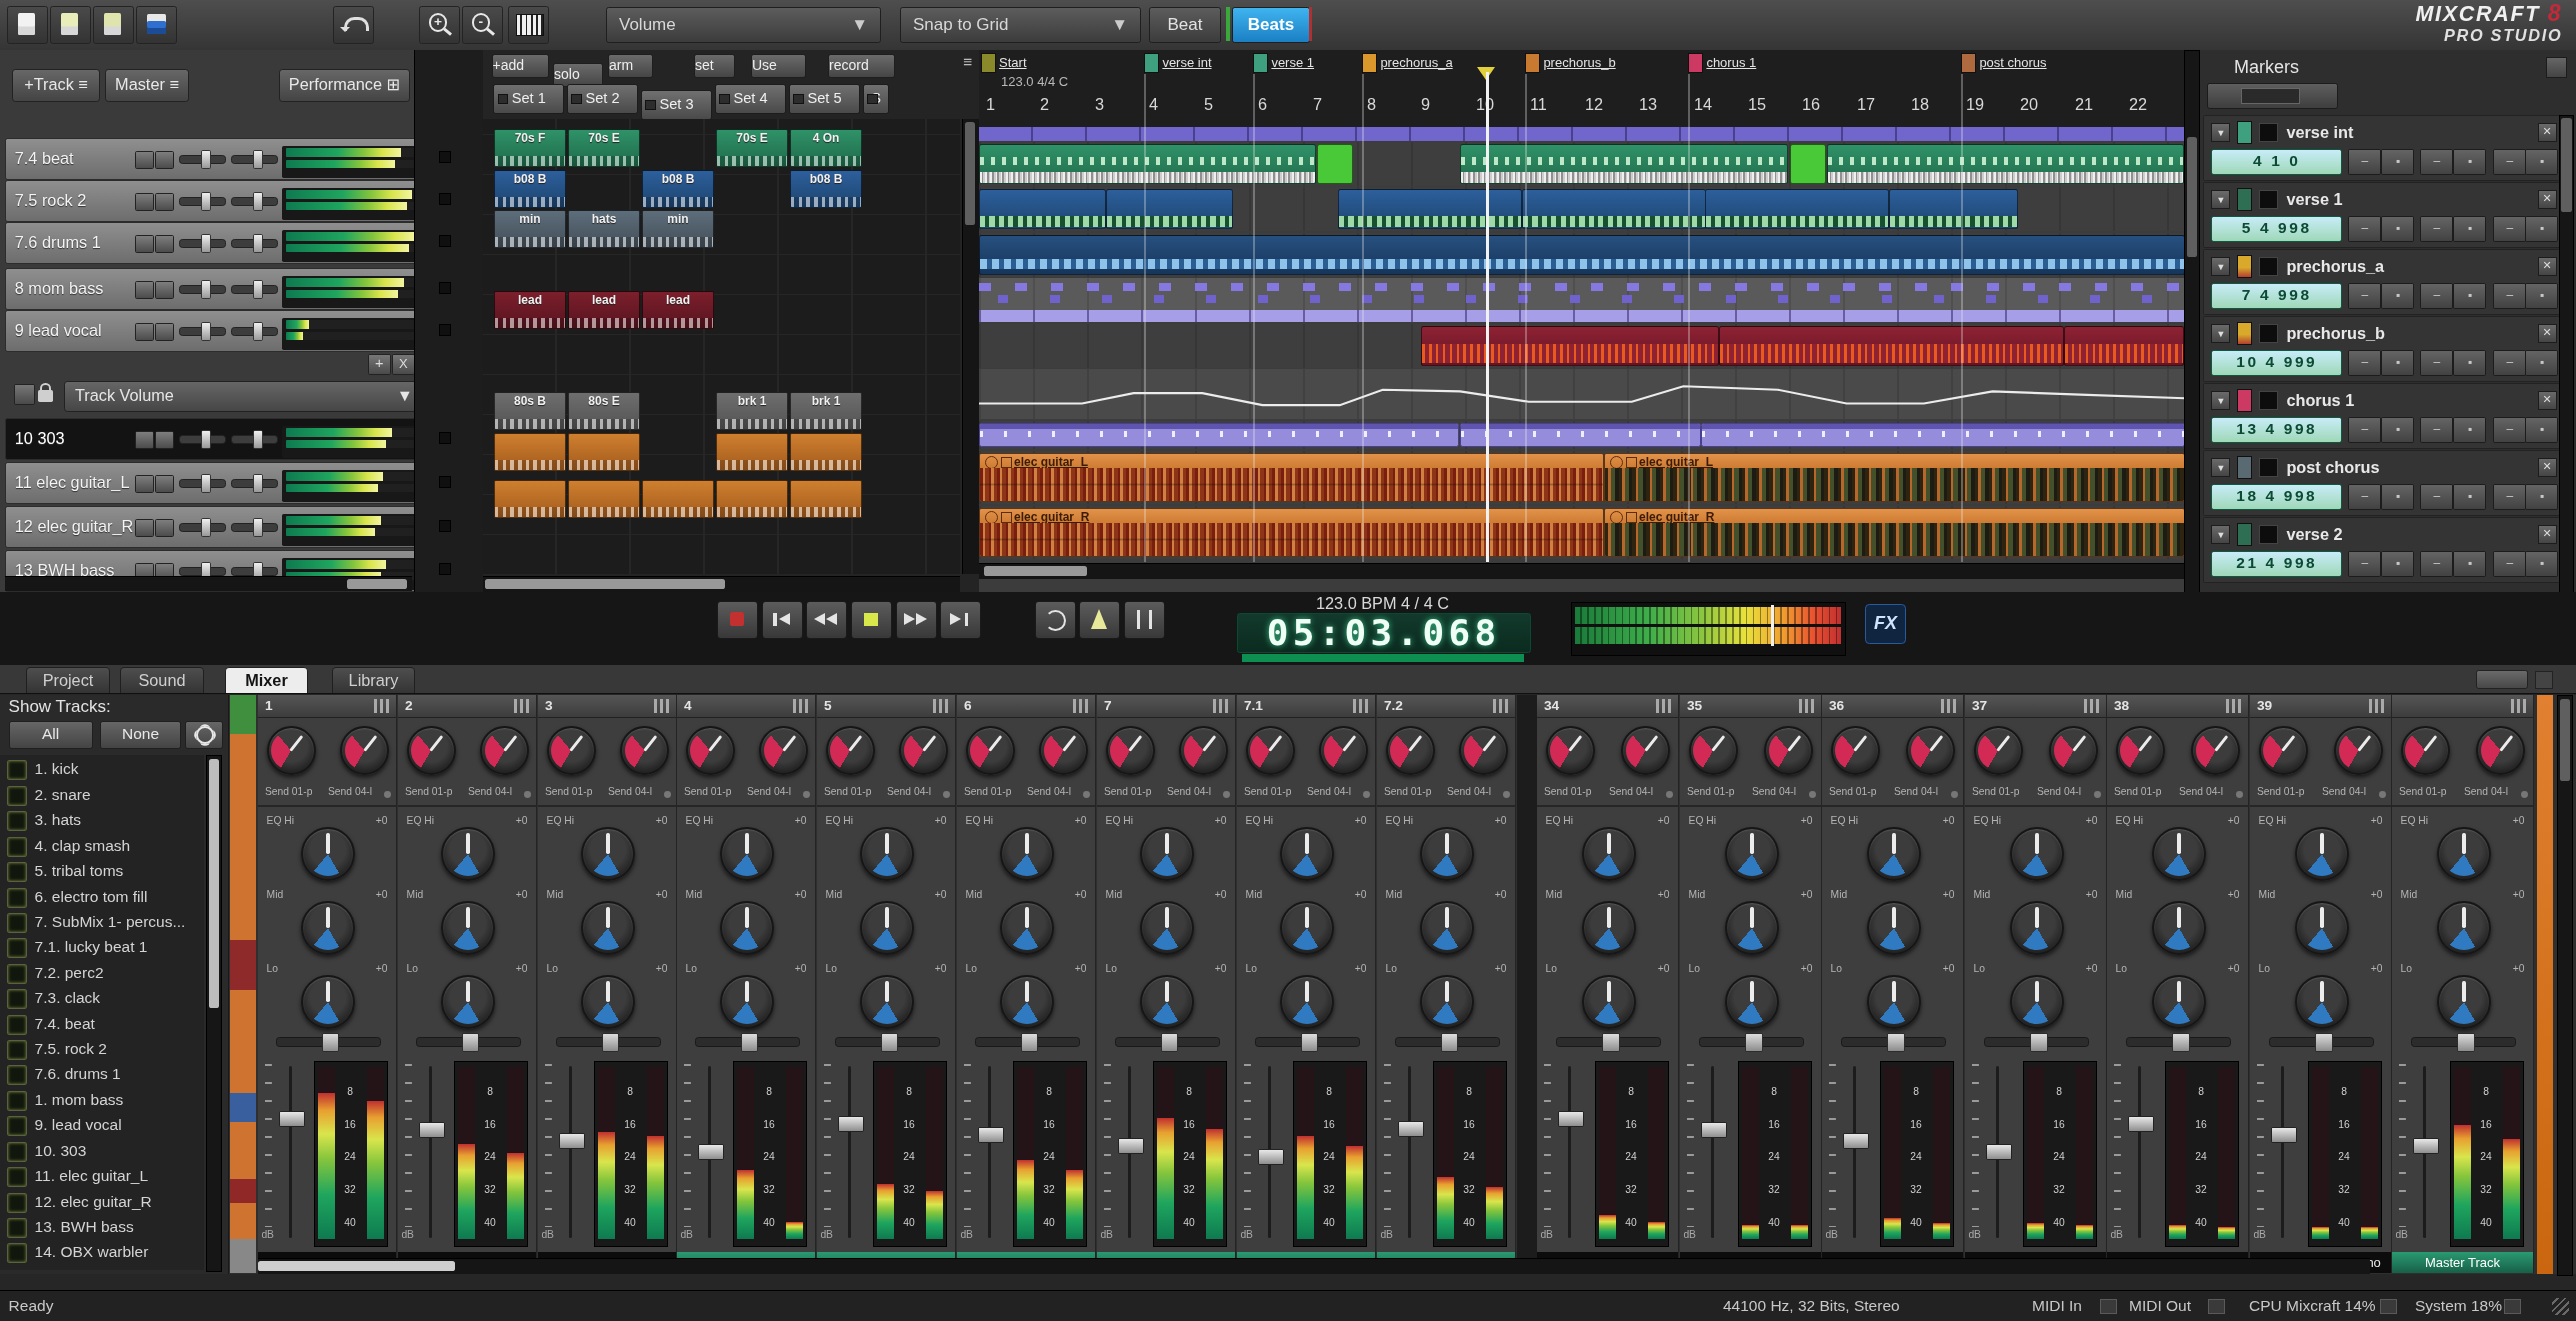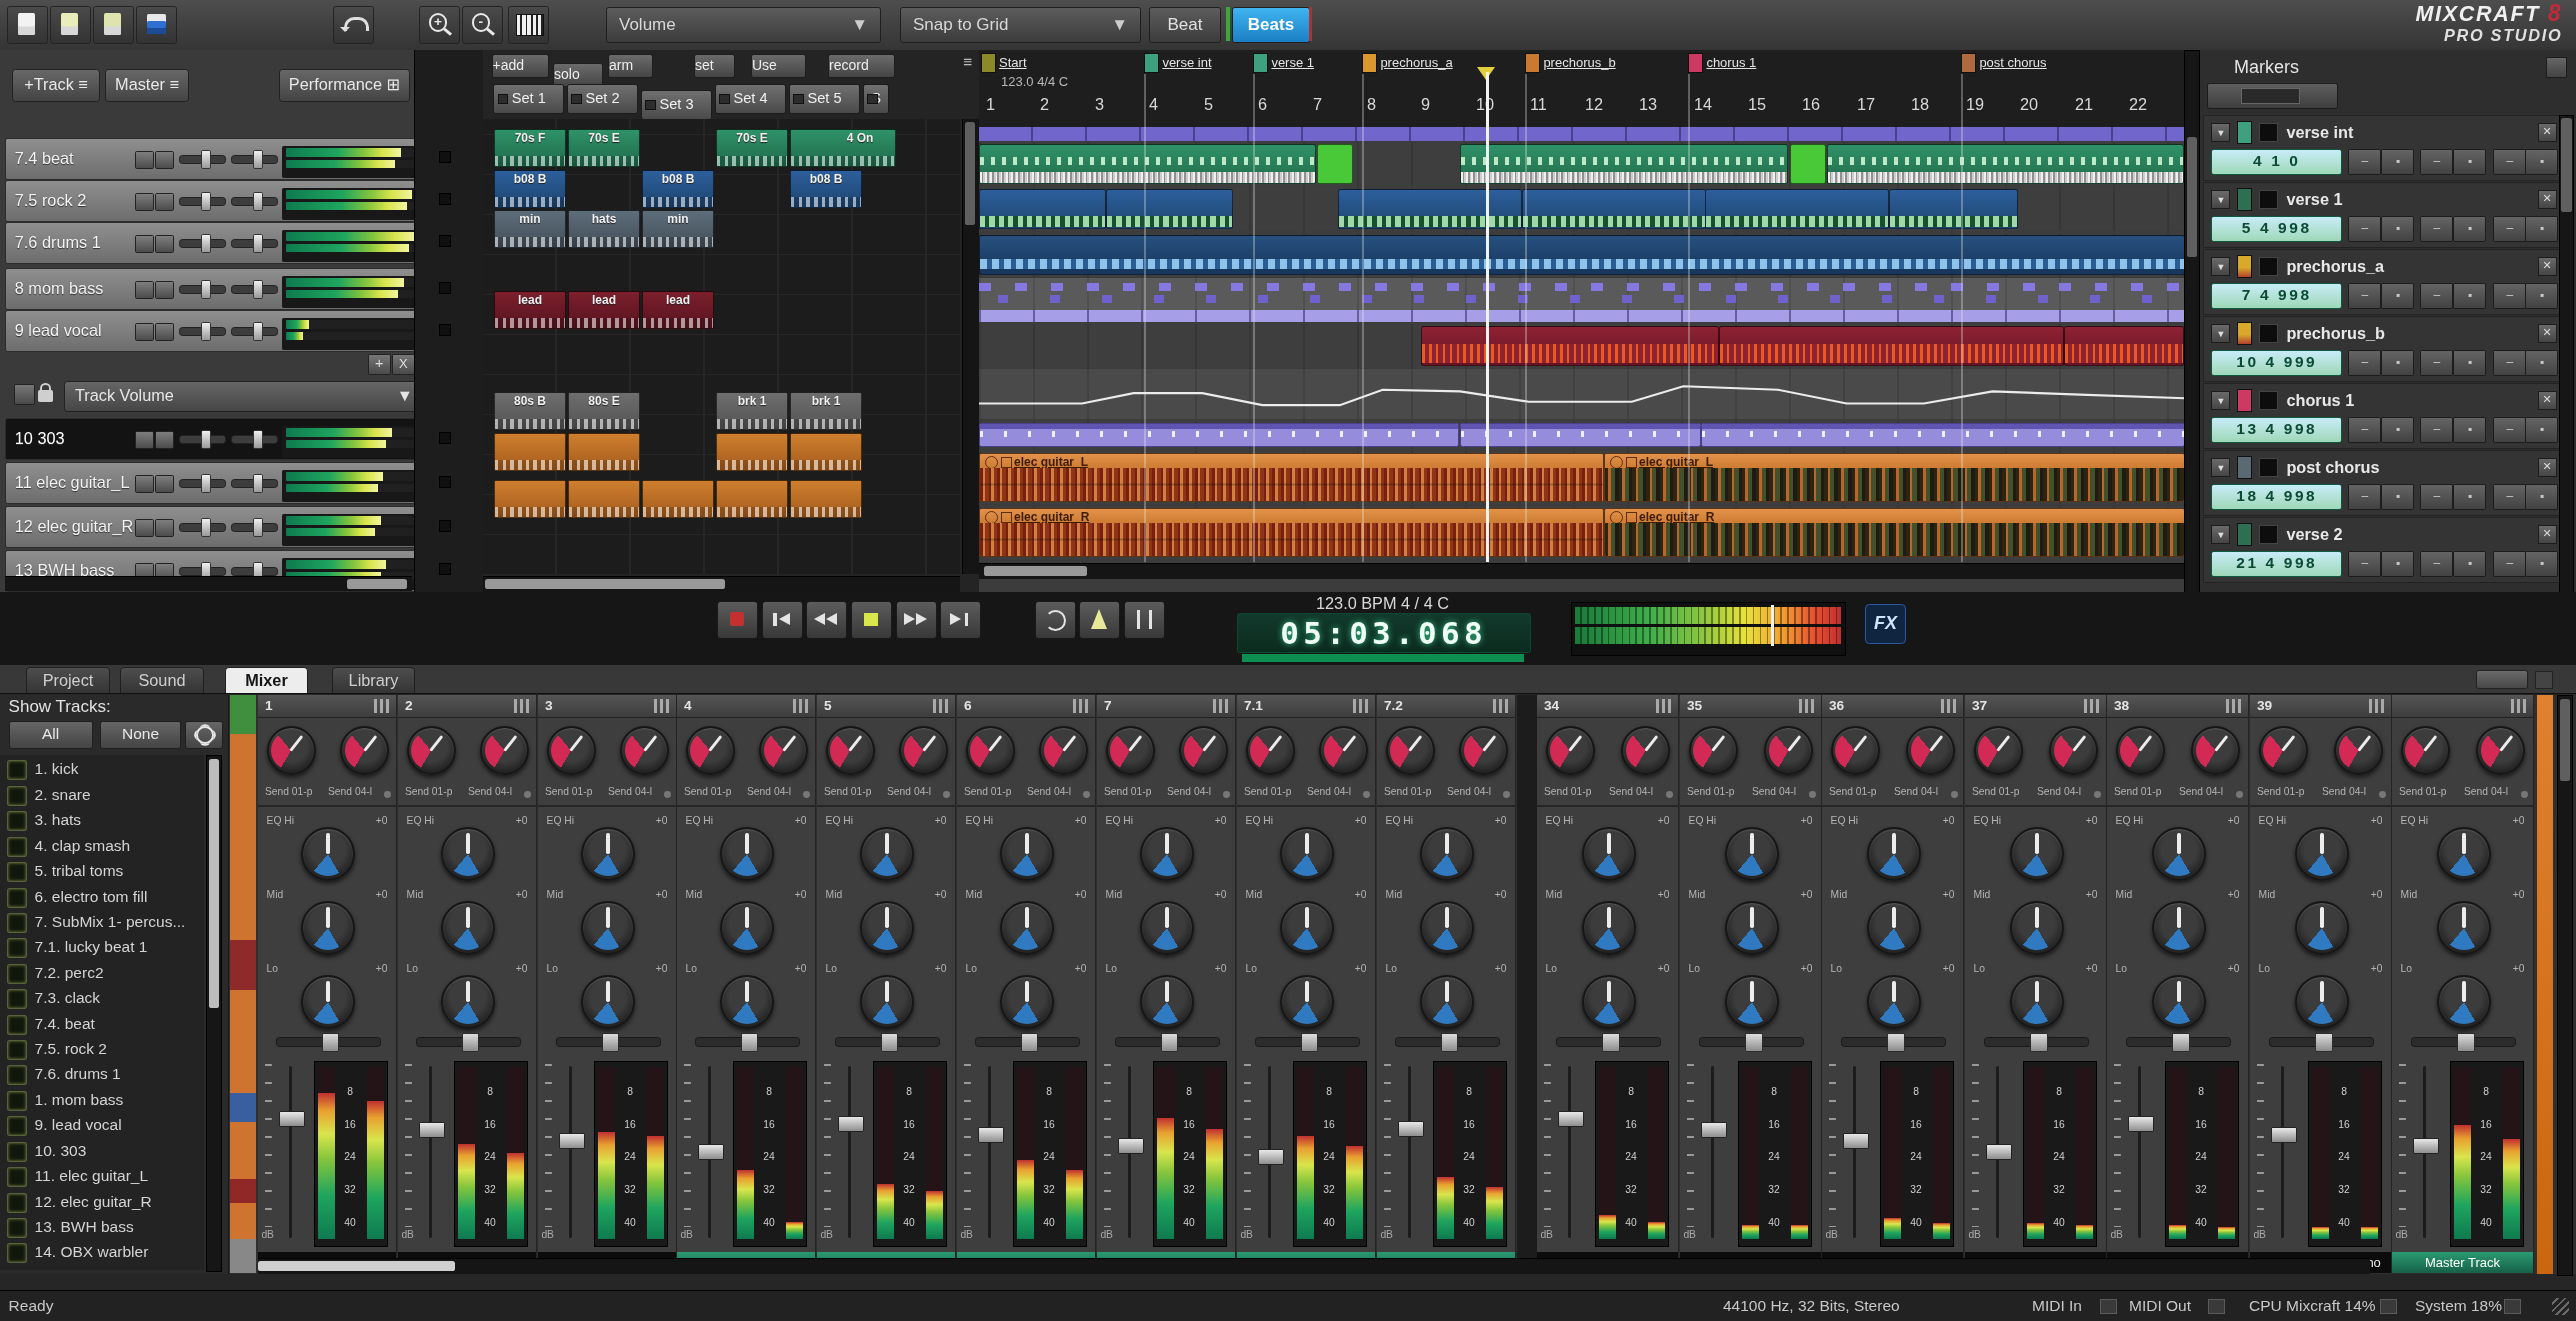--- a/index.html
+++ b/index.html
@@ -146,21 +146,21 @@
   
   #transport{left:0;top:592px;width:2576px;height:73px;background:#161616;}
   .tpbtn{top:8.6px;width:39px;height:36px;background:linear-gradient(#5c5c5c,#383838);border:0.9px solid #1a1a1a;border-radius:3.4px;}
   .tri{position:absolute;top:11px;width:0;height:0;border-top:6.9px solid transparent;border-bottom:6.9px solid transparent;}
   .tri.r{border-left:11px solid #e4e4e4;} .tri.l{border-right:11px solid #e4e4e4;}
   .bar{position:absolute;top:11px;width:3.4px;height:13.7px;background:#e4e4e4;}
   #lcdwrap{left:1228px;top:0;width:309px;height:73px;}
   #bpmline{position:absolute;left:0;top:1.7px;width:100%;text-align:center;font-size:16.3px;color:#d8d8d8;}
   #lcd{position:absolute;left:8.6px;top:20.6px;width:292px;height:38px;background:linear-gradient(#123a2c,#0b2b1f);
     border:1.7px solid #0a4a32;border-radius:2.6px;text-align:center;font-family:"DejaVu Sans Mono",monospace;
-    font-size:31px;font-weight:bold;color:#f0fff6;letter-spacing:4.3px;line-height:38px;text-shadow:0 0 6.9px #3cbf8a;}
+    font-size:36px;font-weight:bold;color:#f0fff6;letter-spacing:4.3px;line-height:38px;text-shadow:0 0 6.9px #3cbf8a;}
   #lcdbase{position:absolute;left:13.7px;top:62px;width:282px;height:7.7px;background:#0e8f52;}
   #mastermeter{left:1571px;top:10.3px;width:266px;height:45px;background:#101010;border:0.9px solid #000;padding:3.4px;}
   .mmbar{height:17px;margin-bottom:3.4px;position:relative;
     background:linear-gradient(90deg,#1a7a3a,#3fae4a 28%,#8cc63f 48%,#e8e23c 64%,#f0a030 78%,#e85030 90%,#c03030);}
   .mmbar:after{content:"";position:absolute;inset:0;background:repeating-linear-gradient(90deg,transparent 0 5.2px,rgba(0,0,0,.4) 5.2px 6.9px);}
   #mmline{position:absolute;left:199px;top:1.7px;width:2.6px;height:41px;background:#f0f0f0;z-index:2;}
   #fxbtn{left:1865px;top:12px;width:39px;height:38px;background:#10253f;border:1.7px solid #2a5a9e;border-radius:4.3px;
     color:#cfe4ff;font-size:18px;font-weight:bold;font-style:italic;text-align:center;line-height:36px;}
   
   #tabsbar{left:0;top:665px;width:2576px;height:27.5px;background:#383838;border-bottom:1.7px solid #101010;}
@@ -484,21 +484,21 @@
       <div class="setbtn abs" style="left: 84px; width: 69px;">Set 2<div style="position: absolute; left: 3.4px; top: 8.6px; width: 8.6px; height: 8.6px; background: rgb(45, 45, 45); border: 0.9px solid rgb(17, 17, 17);"></div></div>
       <div class="setbtn abs" style="left: 158px; width: 69px; margin-top: 6px;">Set 3<div style="position: absolute; left: 3.4px; top: 8.6px; width: 8.6px; height: 8.6px; background: rgb(45, 45, 45); border: 0.9px solid rgb(17, 17, 17);"></div></div>
       <div class="setbtn abs" style="left: 232px; width: 69px;">Set 4<div style="position: absolute; left: 3.4px; top: 8.6px; width: 8.6px; height: 8.6px; background: rgb(45, 45, 45); border: 0.9px solid rgb(17, 17, 17);"></div></div>
       <div class="setbtn abs" style="left: 306px; width: 69px;">Set 5<div style="position: absolute; left: 3.4px; top: 8.6px; width: 8.6px; height: 8.6px; background: rgb(45, 45, 45); border: 0.9px solid rgb(17, 17, 17);"></div></div>
       <div class="setbtn abs" style="left: 380px; width: 24px;">S<div style="position: absolute; left: 3.4px; top: 8.6px; width: 8.6px; height: 8.6px; background: rgb(45, 45, 45); border: 0.9px solid rgb(17, 17, 17);"></div></div>
     </div>
   <div id="pgrid" class="abs">
       <div class="pcell pc-green" style="left: 11px; top: 10.3px;">70s F</div>
       <div class="pcell pc-green" style="left: 85px; top: 10.3px;">70s E</div>
       <div class="pcell pc-green" style="left: 233px; top: 10.3px;">70s E</div>
-      <div class="pcell pc-green" style="left: 307px; top: 10.3px; padding-left: 34px;">4 On</div>
+      <div class="pcell pc-green" style="left: 307px; top: 10.3px;">4 On</div>
       <div class="pcell pc-blue" style="left: 11px; top: 51px;">b08 B</div>
       <div class="pcell pc-blue" style="left: 159px; top: 51px;">b08 B</div>
       <div class="pcell pc-blue" style="left: 307px; top: 51px;">b08 B</div>
       <div class="pcell pc-slate" style="left: 11px; top: 91px;">min</div>
       <div class="pcell pc-slate" style="left: 85px; top: 91px;">hats</div>
       <div class="pcell pc-slate" style="left: 159px; top: 91px;">min</div>
       <div class="pcell pc-red" style="left: 11px; top: 172px;">lead</div>
       <div class="pcell pc-red" style="left: 85px; top: 172px;">lead</div>
       <div class="pcell pc-red" style="left: 159px; top: 172px;">lead</div>
       <div class="pcell pc-gray" style="left: 11px; top: 273px;">80s B</div>

